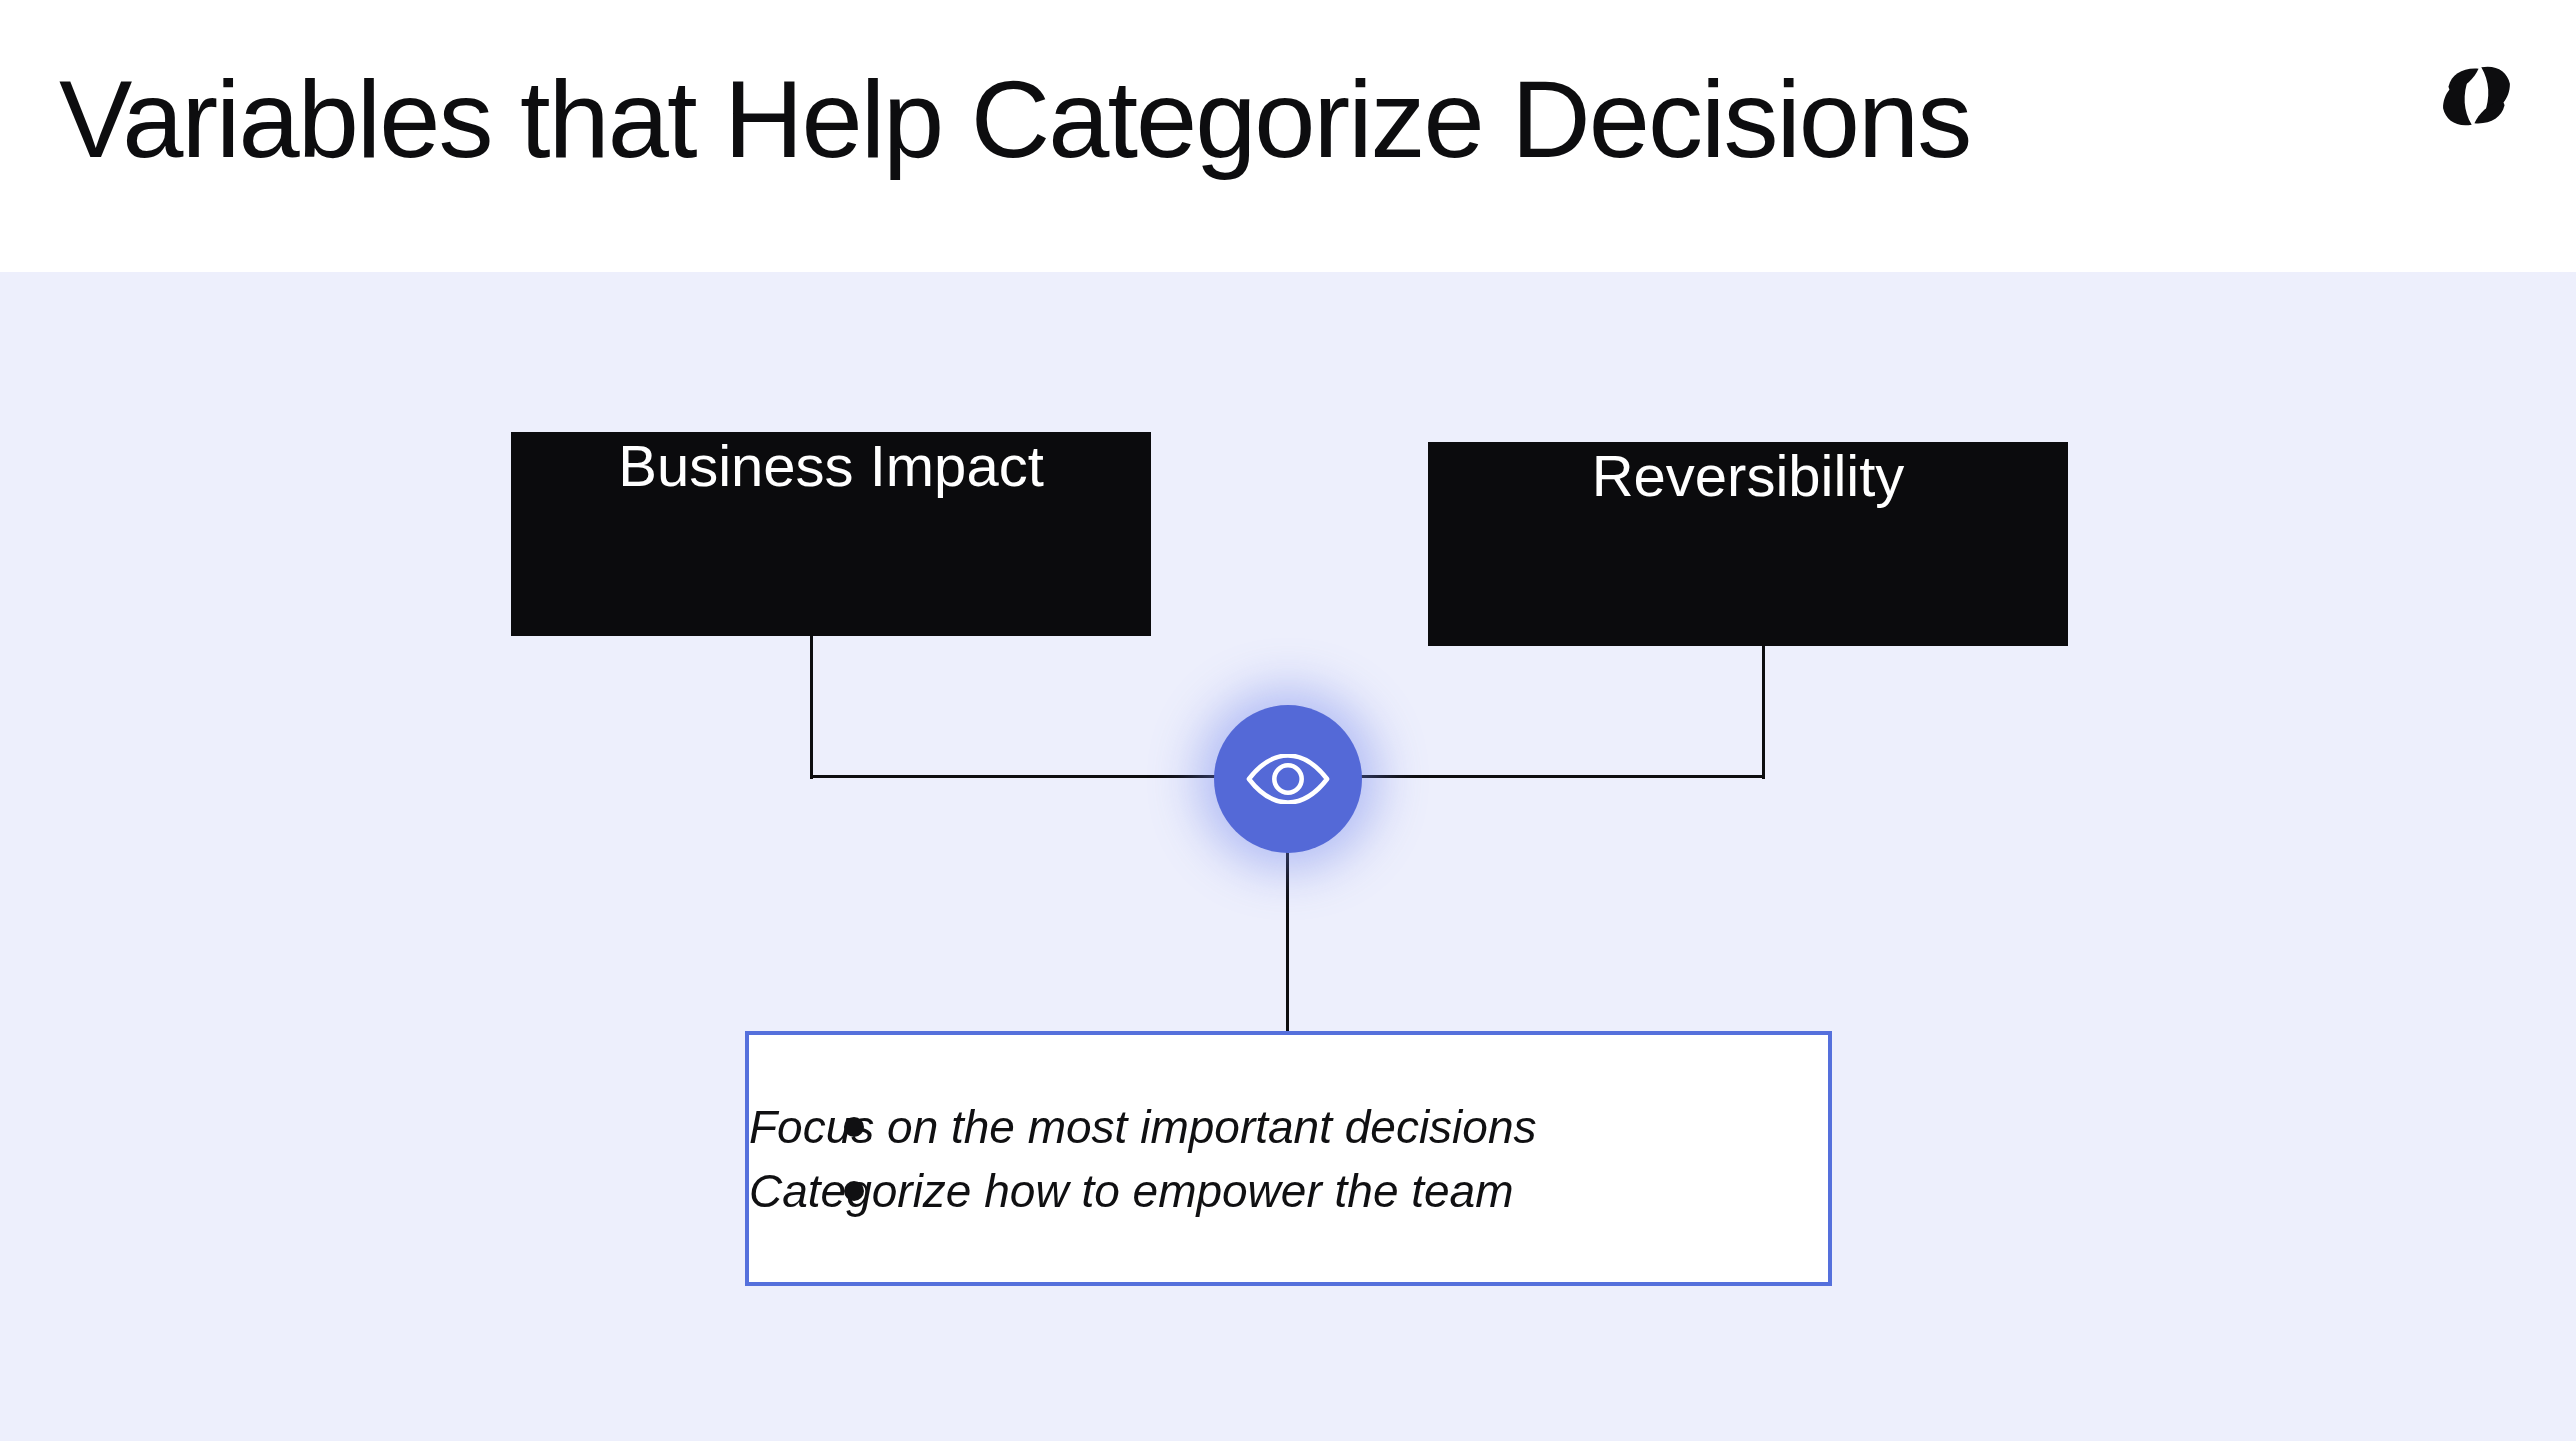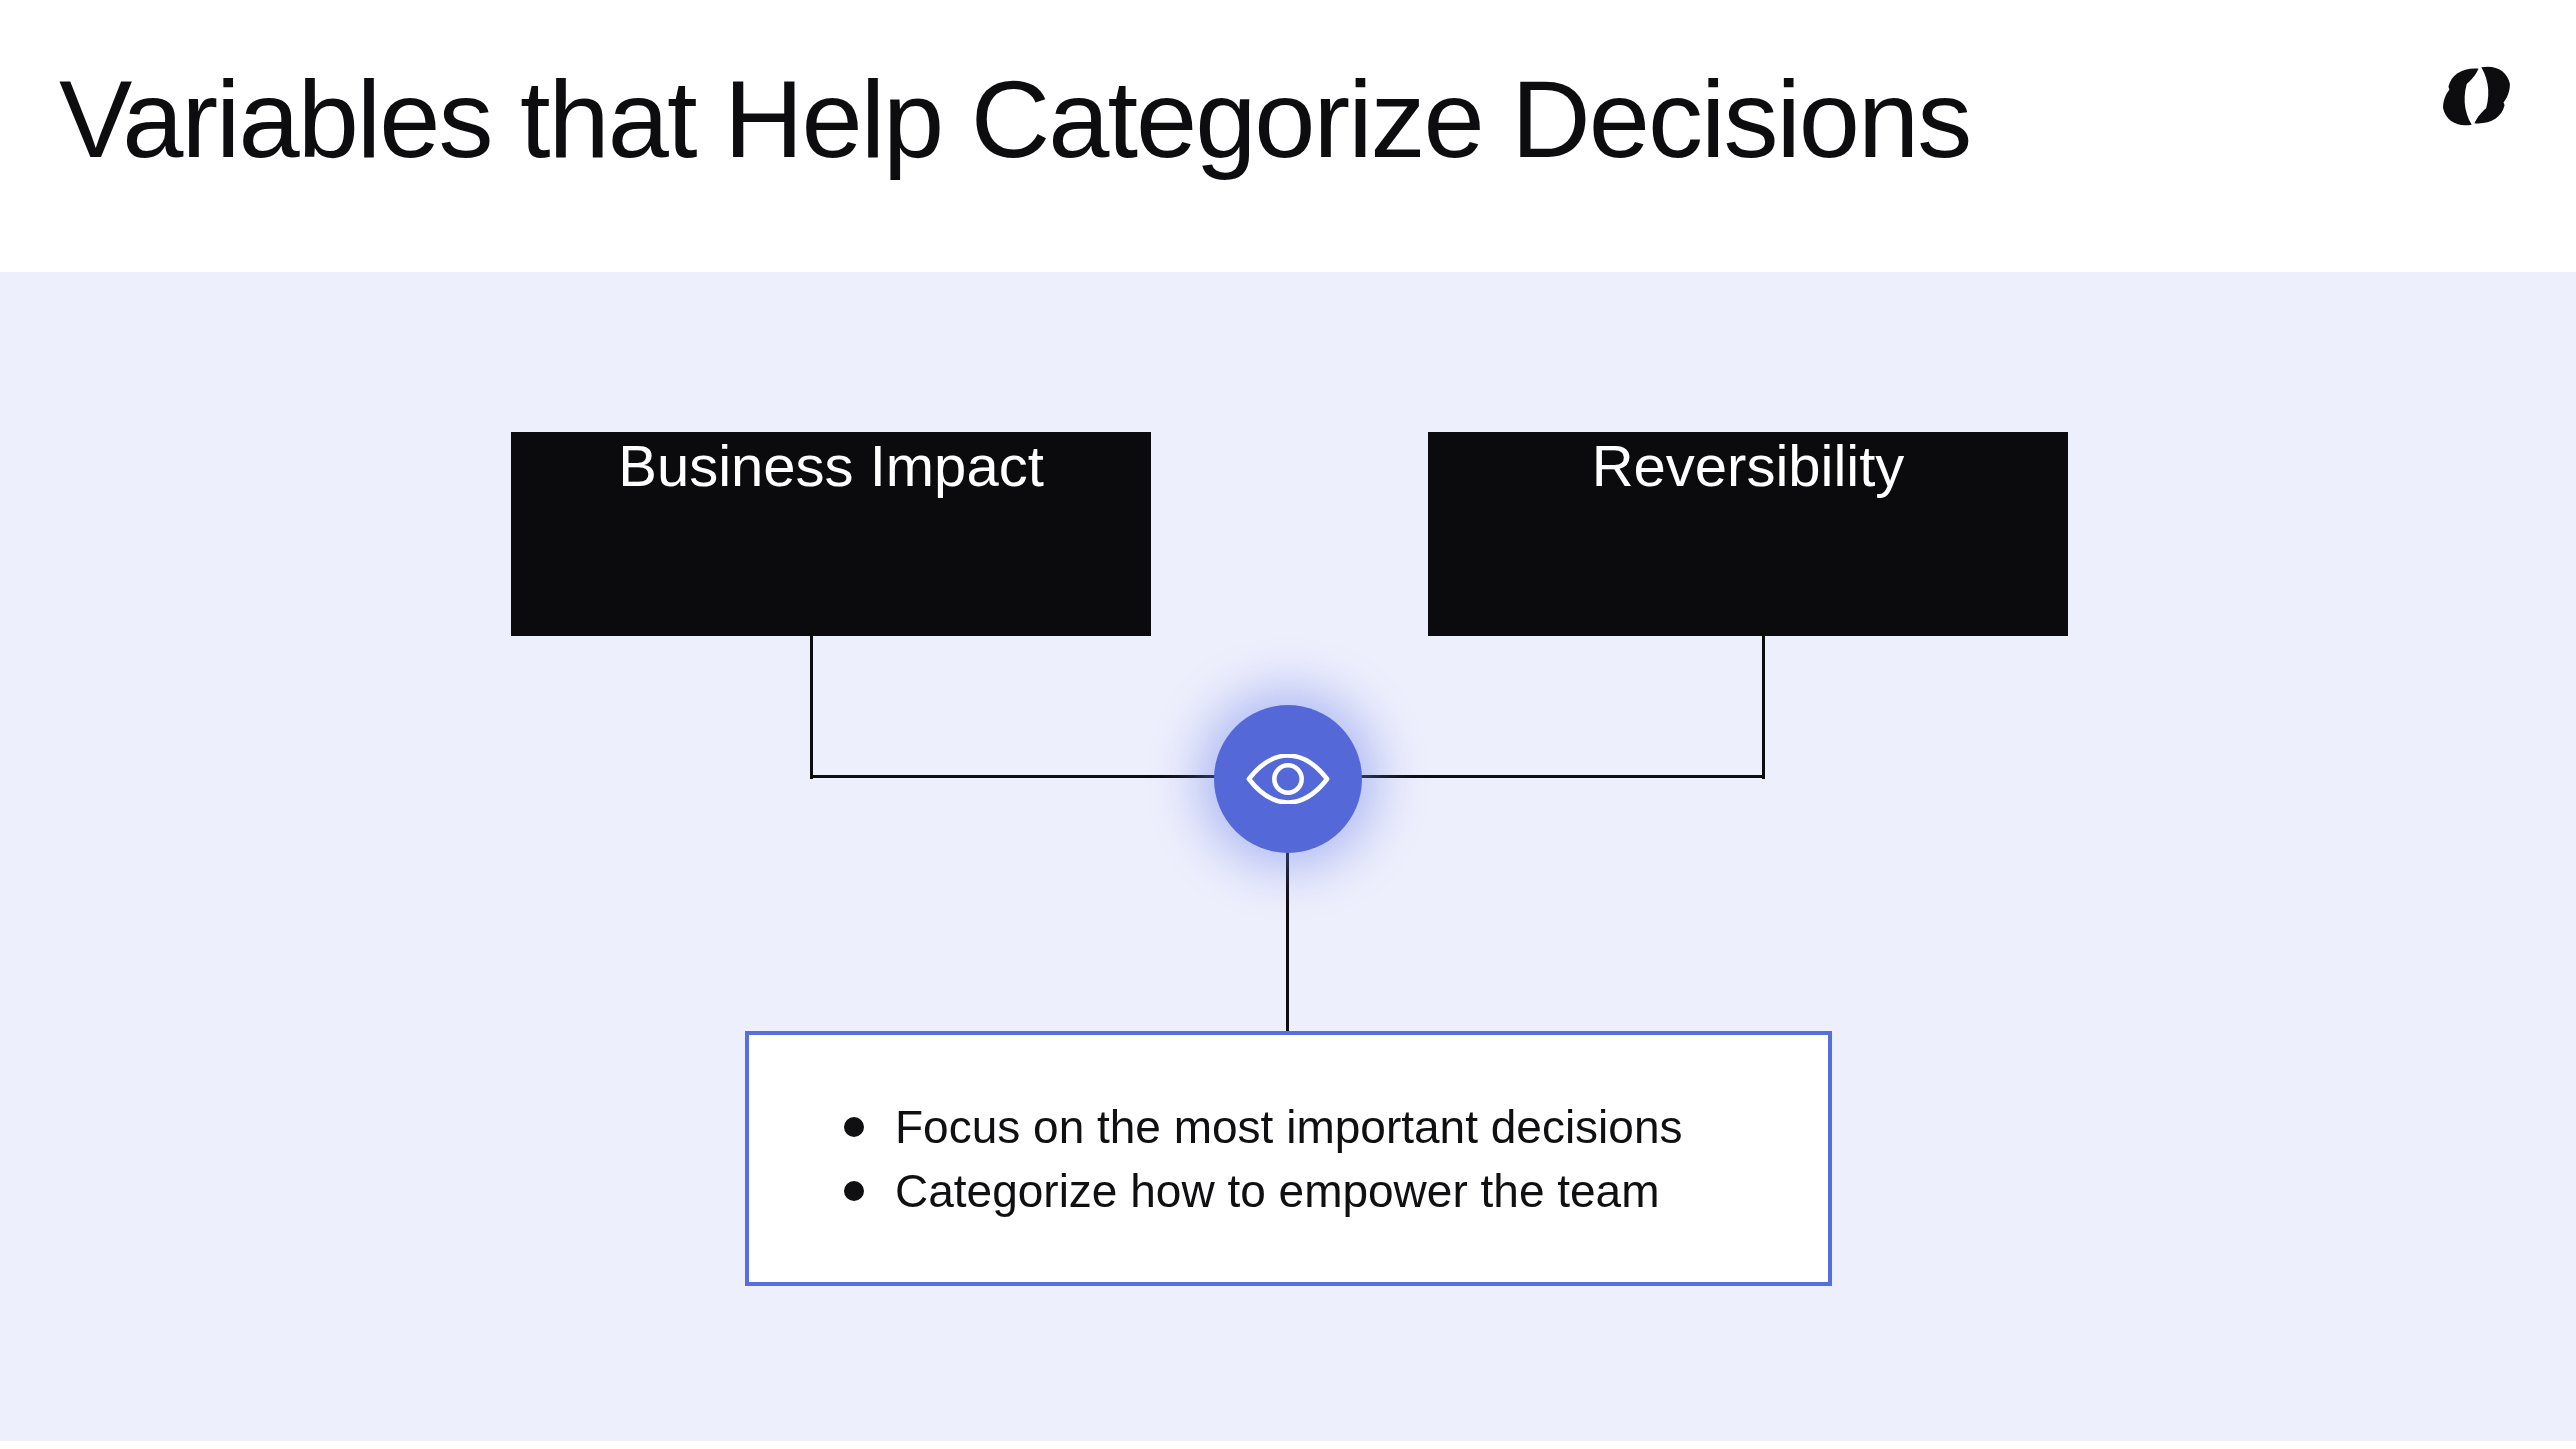--- a/index.html
+++ b/index.html
@@ -75,21 +75,21 @@
     align-items: flex-start;
     justify-content: center;
     z-index: 2;
   }
   .var-box span {
     font-size: 58px;
     font-weight: 400;
     letter-spacing: 0px;
   }
   .box-left  { left: 511px; }
-  .box-right { left: 1428px; }
+  .box-right { left: 1428px; margin-top: 10px; }
   
   .junction {
     position: absolute;
     left: 1214px;
     top: 433px;
     width: 148px;
     height: 148px;
     border-radius: 50%;
     background: #5469D7;
     box-shadow: 0 0 47px 17.4px rgba(110, 130, 235, 0.45);
@@ -113,25 +113,25 @@
     justify-content: center;
     z-index: 2;
   }
   .outcome ul {
     margin: 0;
     padding: 0;
     list-style: none;
   }
   .outcome li {
     position: relative;
-    padding-left: 146px;
     font-size: 46px;
     line-height: 64px;
     color: #101012;
     white-space: nowrap;
+    font-style: italic;
   }
   .outcome li::before {
     content: "";
     position: absolute;
     left: 95px;
     top: 22px;
     width: 20px;
     height: 20px;
     border-radius: 50%;
     background: #101012;

